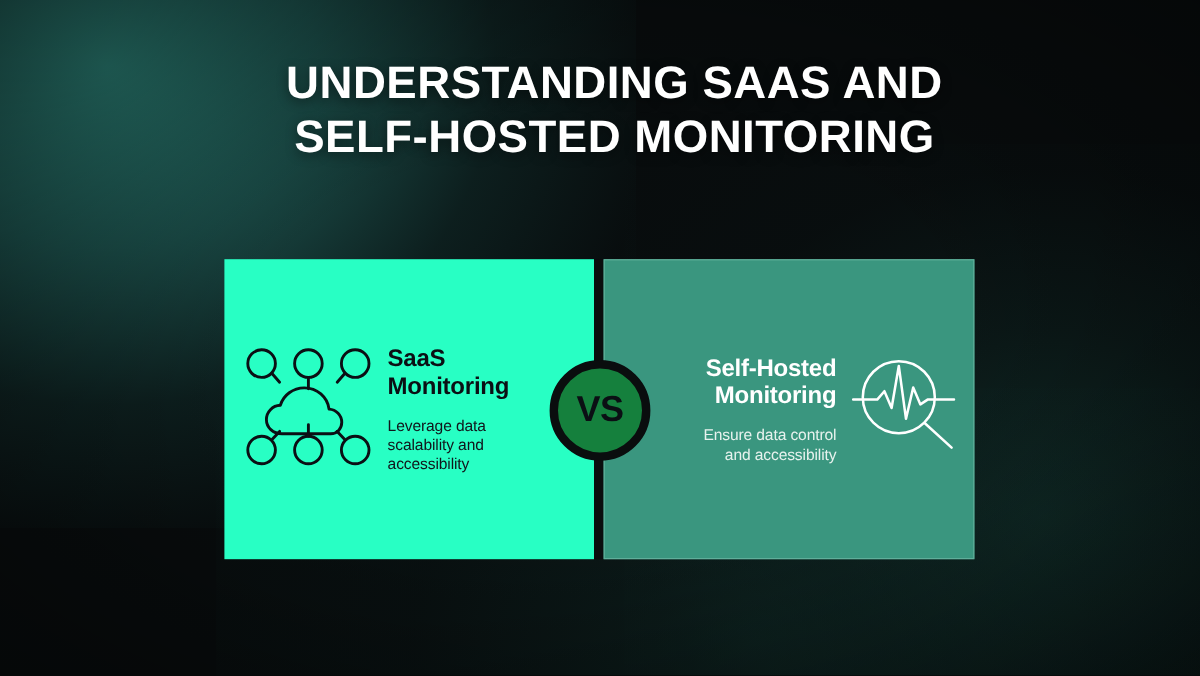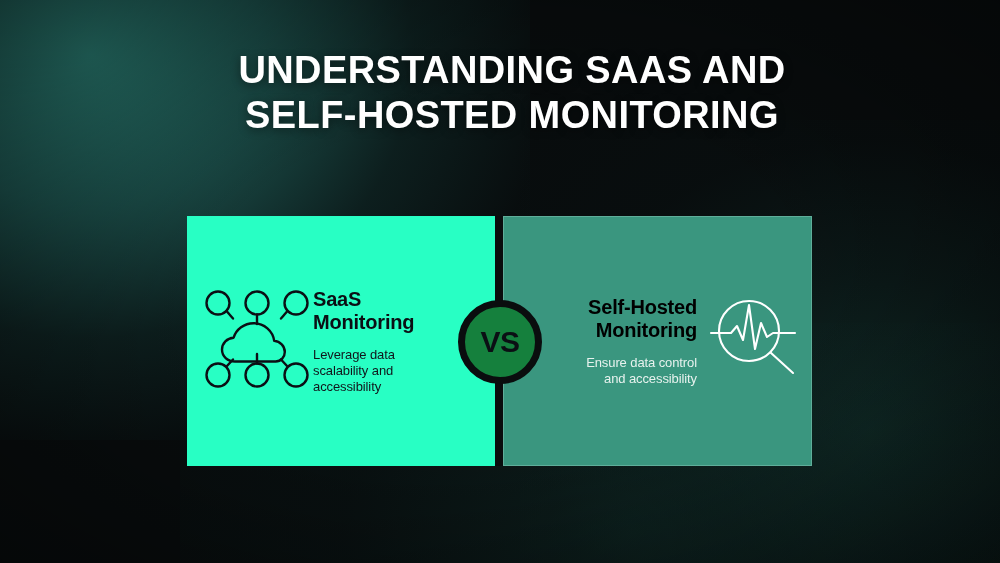--- a/index.html
+++ b/index.html
@@ -105,21 +105,21 @@
   .panel-divider {
     position:absolute;
     left:308px; top:0;
     width:8px; height:250px;
     background:#0a0d0e;
   }
 
   
   .left-inner {
     display:flex;
-    gap:2px;
+    gap:12px;
   }
   .icon-cloud { flex:0 0 auto; }
   .left-text {
     text-align:left;
     color:#0b0f14;
     width:132px;
   }
   .heading-dark {
     font-size:20px;
     font-weight:bold;
@@ -144,21 +144,21 @@
   .right-text {
     text-align:right;
     color:#ffffff;
     width:144px;
   }
   .heading-light {
     font-size:20px;
     font-weight:bold;
     line-height:23px;
     letter-spacing:-0.2px;
-    color:#000000;
+    color:#ffffff;
   }
   .sub-light {
     margin-top:13px;
     font-size:13px;
     line-height:16px;
     color:#e7f2ee;
     letter-spacing:-0.1px;
   }
   .icon-pulse { flex:0 0 auto; }
 

